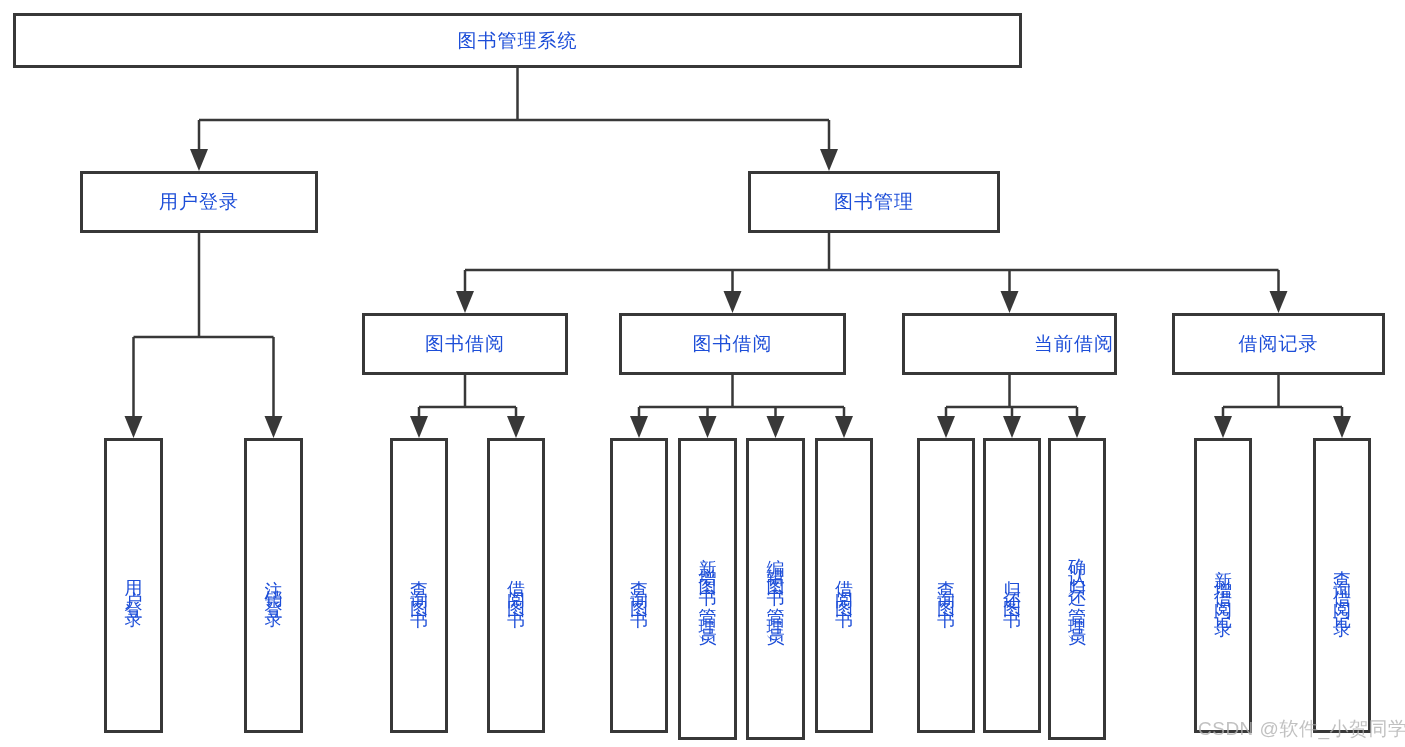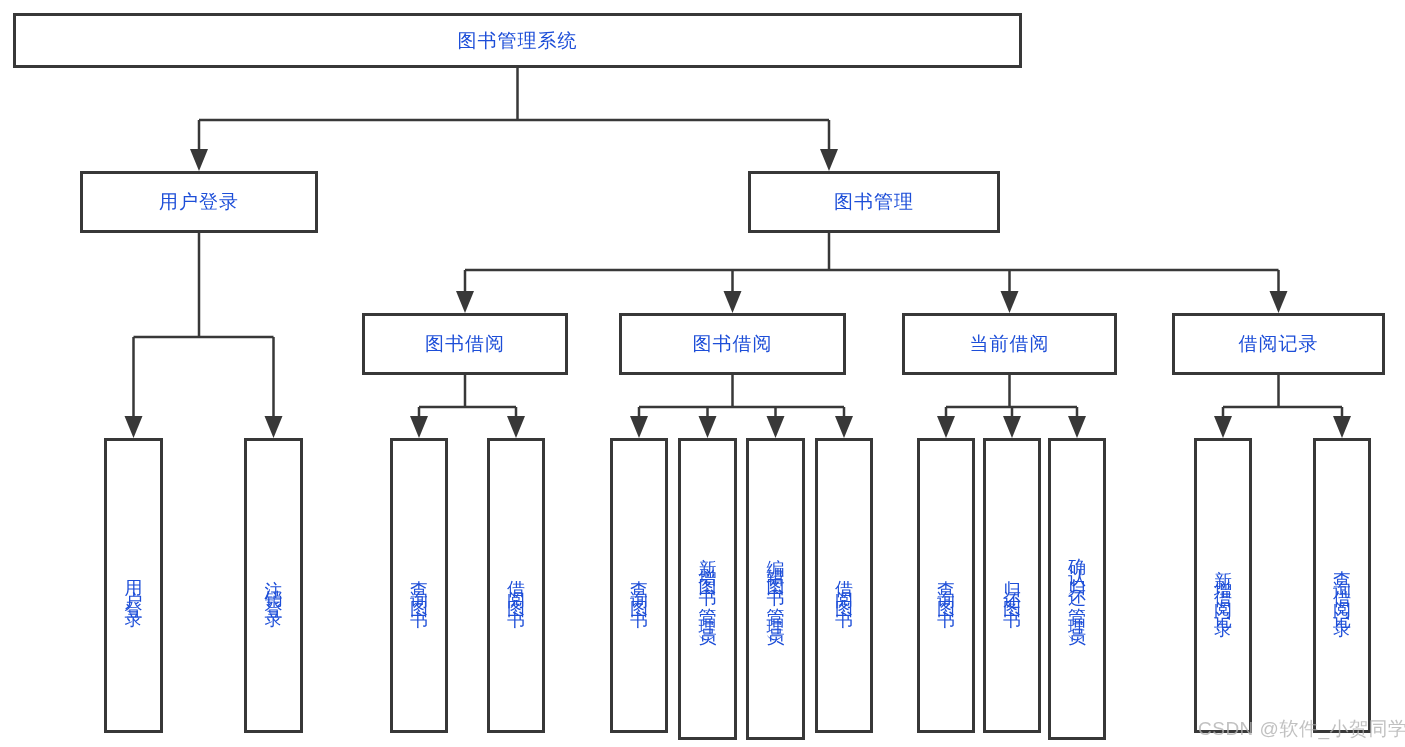--- a/index.html
+++ b/index.html
@@ -114,21 +114,21 @@
   <div class="node hnode" style="left:748px; top:171px; width:252px; height:62px;">
     <span>图书管理</span>
   </div>
 
   <div class="node hnode" style="left:362px; top:313px; width:206px; height:62px;">
     <span>图书借阅</span>
   </div>
   <div class="node hnode" style="left:619px; top:313px; width:227px; height:62px;">
     <span>图书借阅</span>
   </div>
-  <div class="node hnode" style="left:902px; top:313px; width:215px; height:62px;">
+  <div class="node hnode" style="left:902px; top:313px; width:215px; height:62px;justify-content:flex-end;">
     <span>当前借阅</span>
   </div>
   <div class="node hnode" style="left:1172px; top:313px; width:213px; height:62px;align-items:center;">
     <span>借阅记录</span>
   </div>
 
   <div class="node vnode" style="left:104px; top:438px; width:59px; height:295px;">
     <span class="vtext">用户登录</span>
   </div>
   <div class="node vnode" style="left:244px; top:438px; width:59px; height:295px;">

